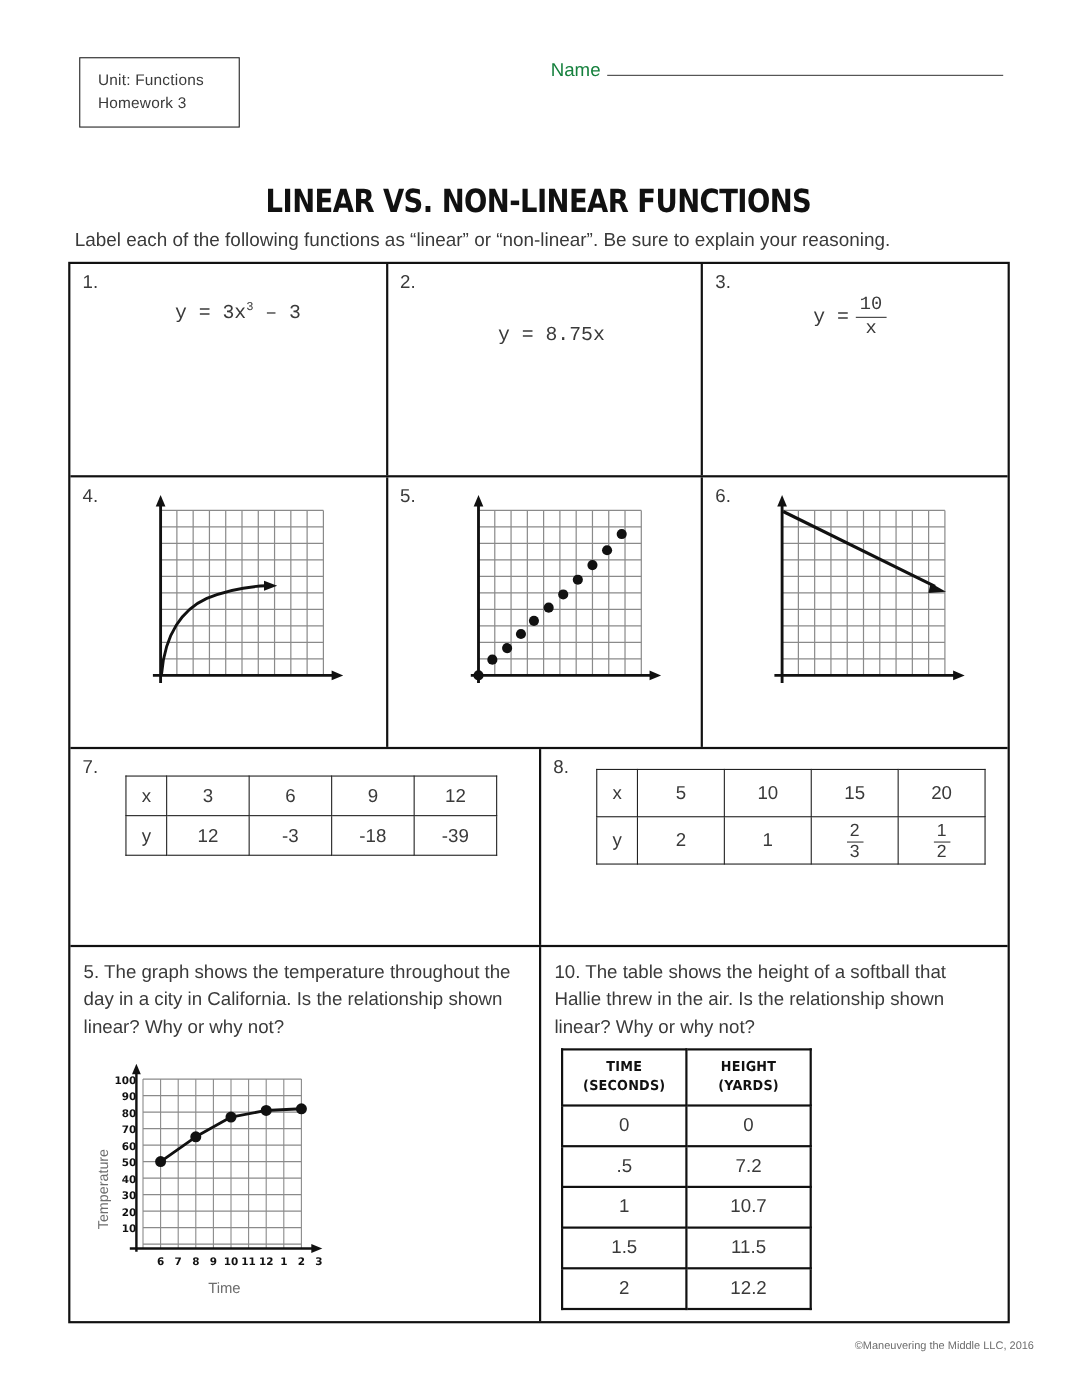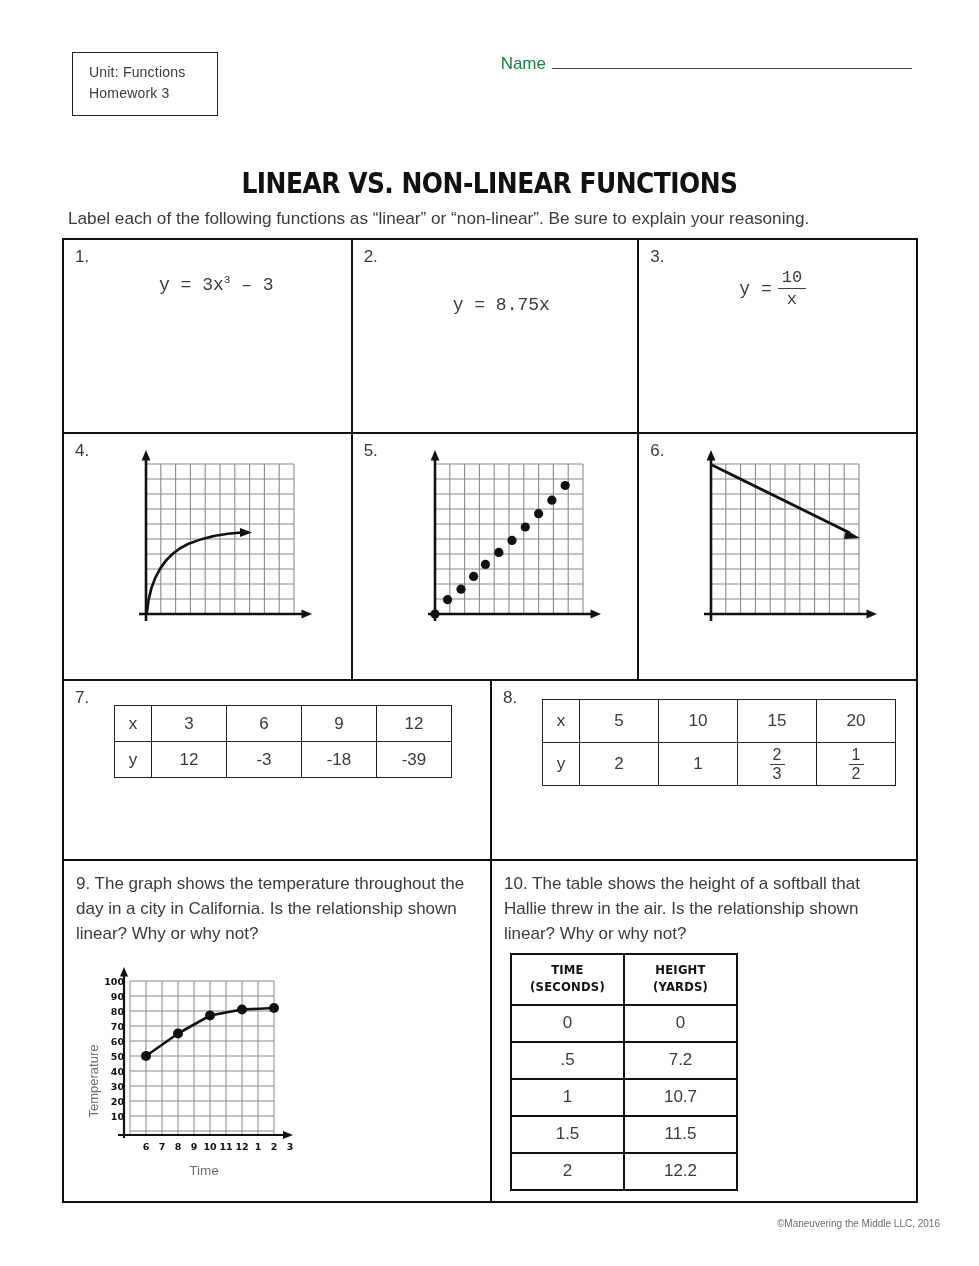--- a/index.html
+++ b/index.html
@@ -462,21 +462,21 @@
           </td>
         </tr>
       </tbody>
         </table>
     </div>
   </div>
 
   <div class="grid-row row4">
 
     <div class="cell c2-a">
-      <div class="wp-text">9. The graph shows the temperature throughout the day in a city in California. Is the relationship shown linear? Why or why not?</div>
+      <div class="wp-text">5. The graph shows the temperature throughout the day in a city in California. Is the relationship shown linear? Why or why not?</div>
 
       <div class="temp-graph">
         <svg width="250" height="225" viewBox="0 0 250 225">
 
           <text x="16" y="118" font-family="Liberation Sans, sans-serif" font-size="13" fill="#6d6d6d" text-anchor="middle" transform="rotate(-90 16 118)">Temperature</text>
 
           <g font-family="DejaVu Sans, sans-serif" font-size="9.5" font-weight="bold" fill="#111" text-anchor="end">
             <text x="42" y="22">100</text>
             <text x="42" y="37">90</text>
             <text x="42" y="52">80</text>

